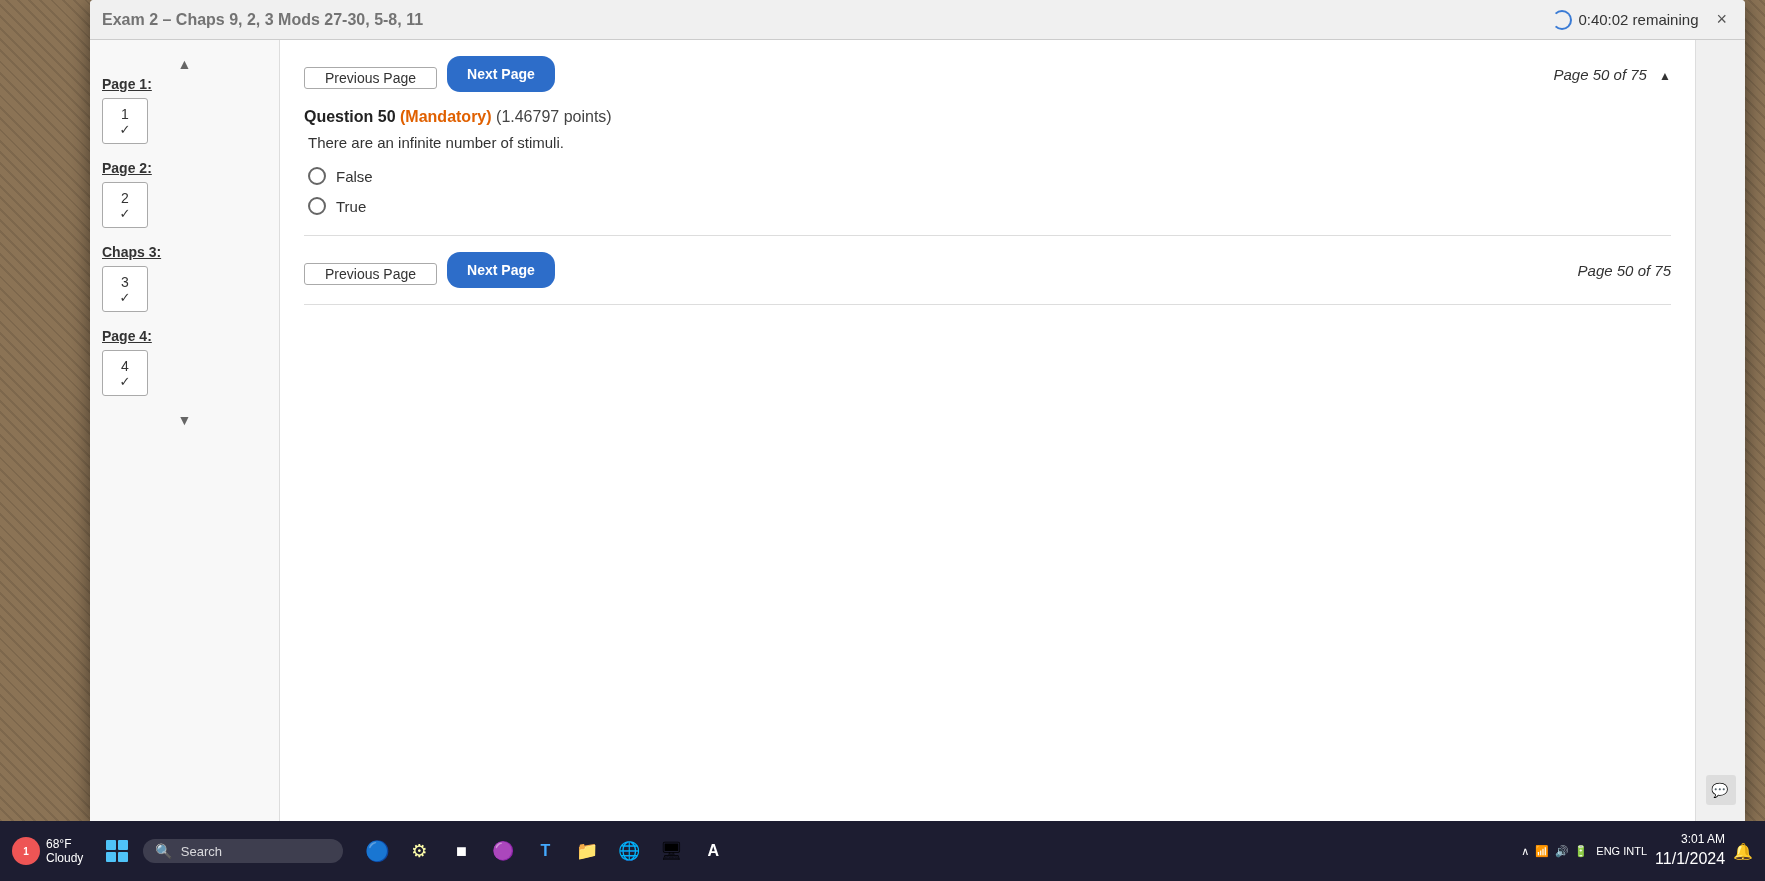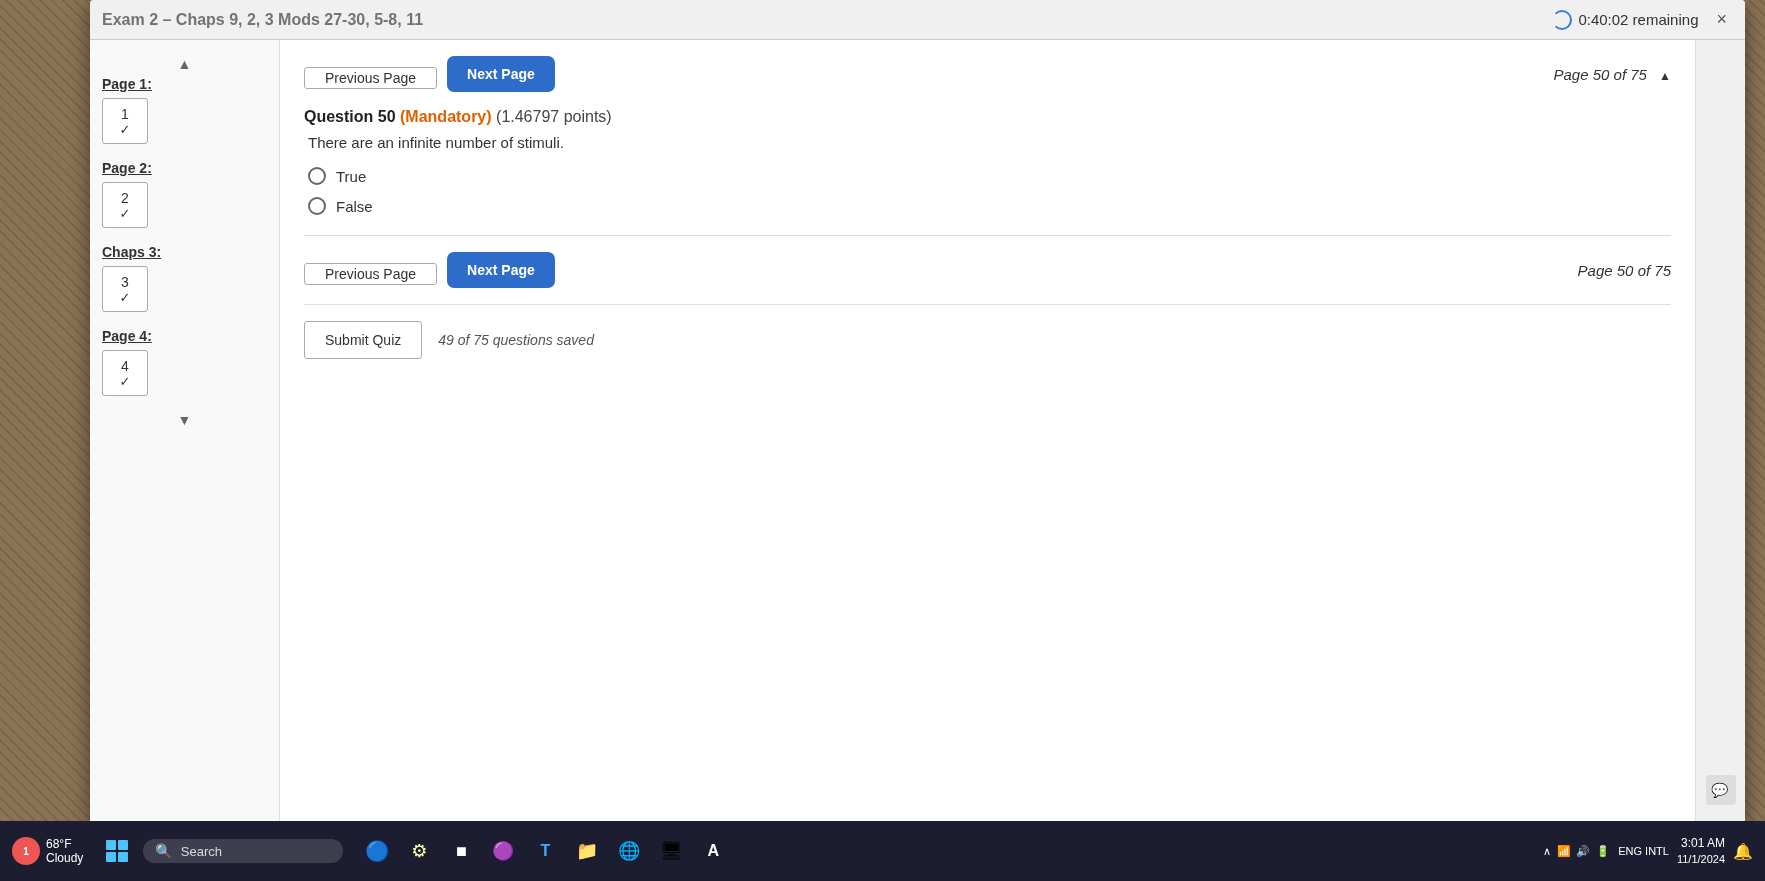--- a/index.html
+++ b/index.html
@@ -157,21 +157,21 @@
       font-size: 14px;
       cursor: pointer;
       color: #333;
       margin-top: 7px;
     }
 
     .btn-next {
       padding: 10px 20px;
       background: #2d6dc9;
       border: none;
-      border-radius: 7px;
+      border-radius: 13px;
       font-size: 14px;
       font-weight: 600;
       cursor: pointer;
       color: white;
     }
 
     .page-info-right {
       margin-left: auto;
       font-size: 15px;
       color: #333;
@@ -419,21 +419,21 @@
     .clock {
       text-align: right;
       line-height: 1.4;
     }
 
     .clock-time {
       font-size: 12px;
     }
 
     .clock-date {
-      font-size: 11px;
+      font-size: 16px;
     }
 
     
     .sidebar-scroll-up {
       cursor: pointer;
       color: #666;
       font-size: 14px;
       margin-bottom: 4px;
       display: block;
       text-align: center;
@@ -522,43 +522,39 @@
           <span>Question 50</span>
           <span class="mandatory">(Mandatory)</span>
           <span class="points">(1.46797 points)</span>
         </div>
 
         <div class="question-text">There are an infinite number of stimuli.</div>
 
         <div class="answer-options">
           <label class="answer-option">
             <div class="radio-circle"></div>
-            <span class="answer-label">True</span>
+            <span class="answer-label">False</span>
           </label>
           <label class="answer-option">
             <div class="radio-circle"></div>
-            <span class="answer-label">False</span>
+            <span class="answer-label">True</span>
           </label>
         </div>
       </div>
 
       <hr class="divider">
 
       <div class="bottom-nav-row">
         <button class="btn-prev">Previous Page</button>
         <button class="btn-next">Next Page</button>
         <div class="bottom-page-info">Page 50 of 75</div>
       </div>
 
       <hr class="divider">
 
-      <div class="submit-row">
-        <button class="btn-submit">Submit Quiz</button>
-        <span class="saved-text">49 of 75 questions saved</span>
-      </div>
 
     </div>
 
     <div class="right-panel">
       <div class="scroll-icon">💬</div>
     </div>
 
   </div>
 </div>
 

